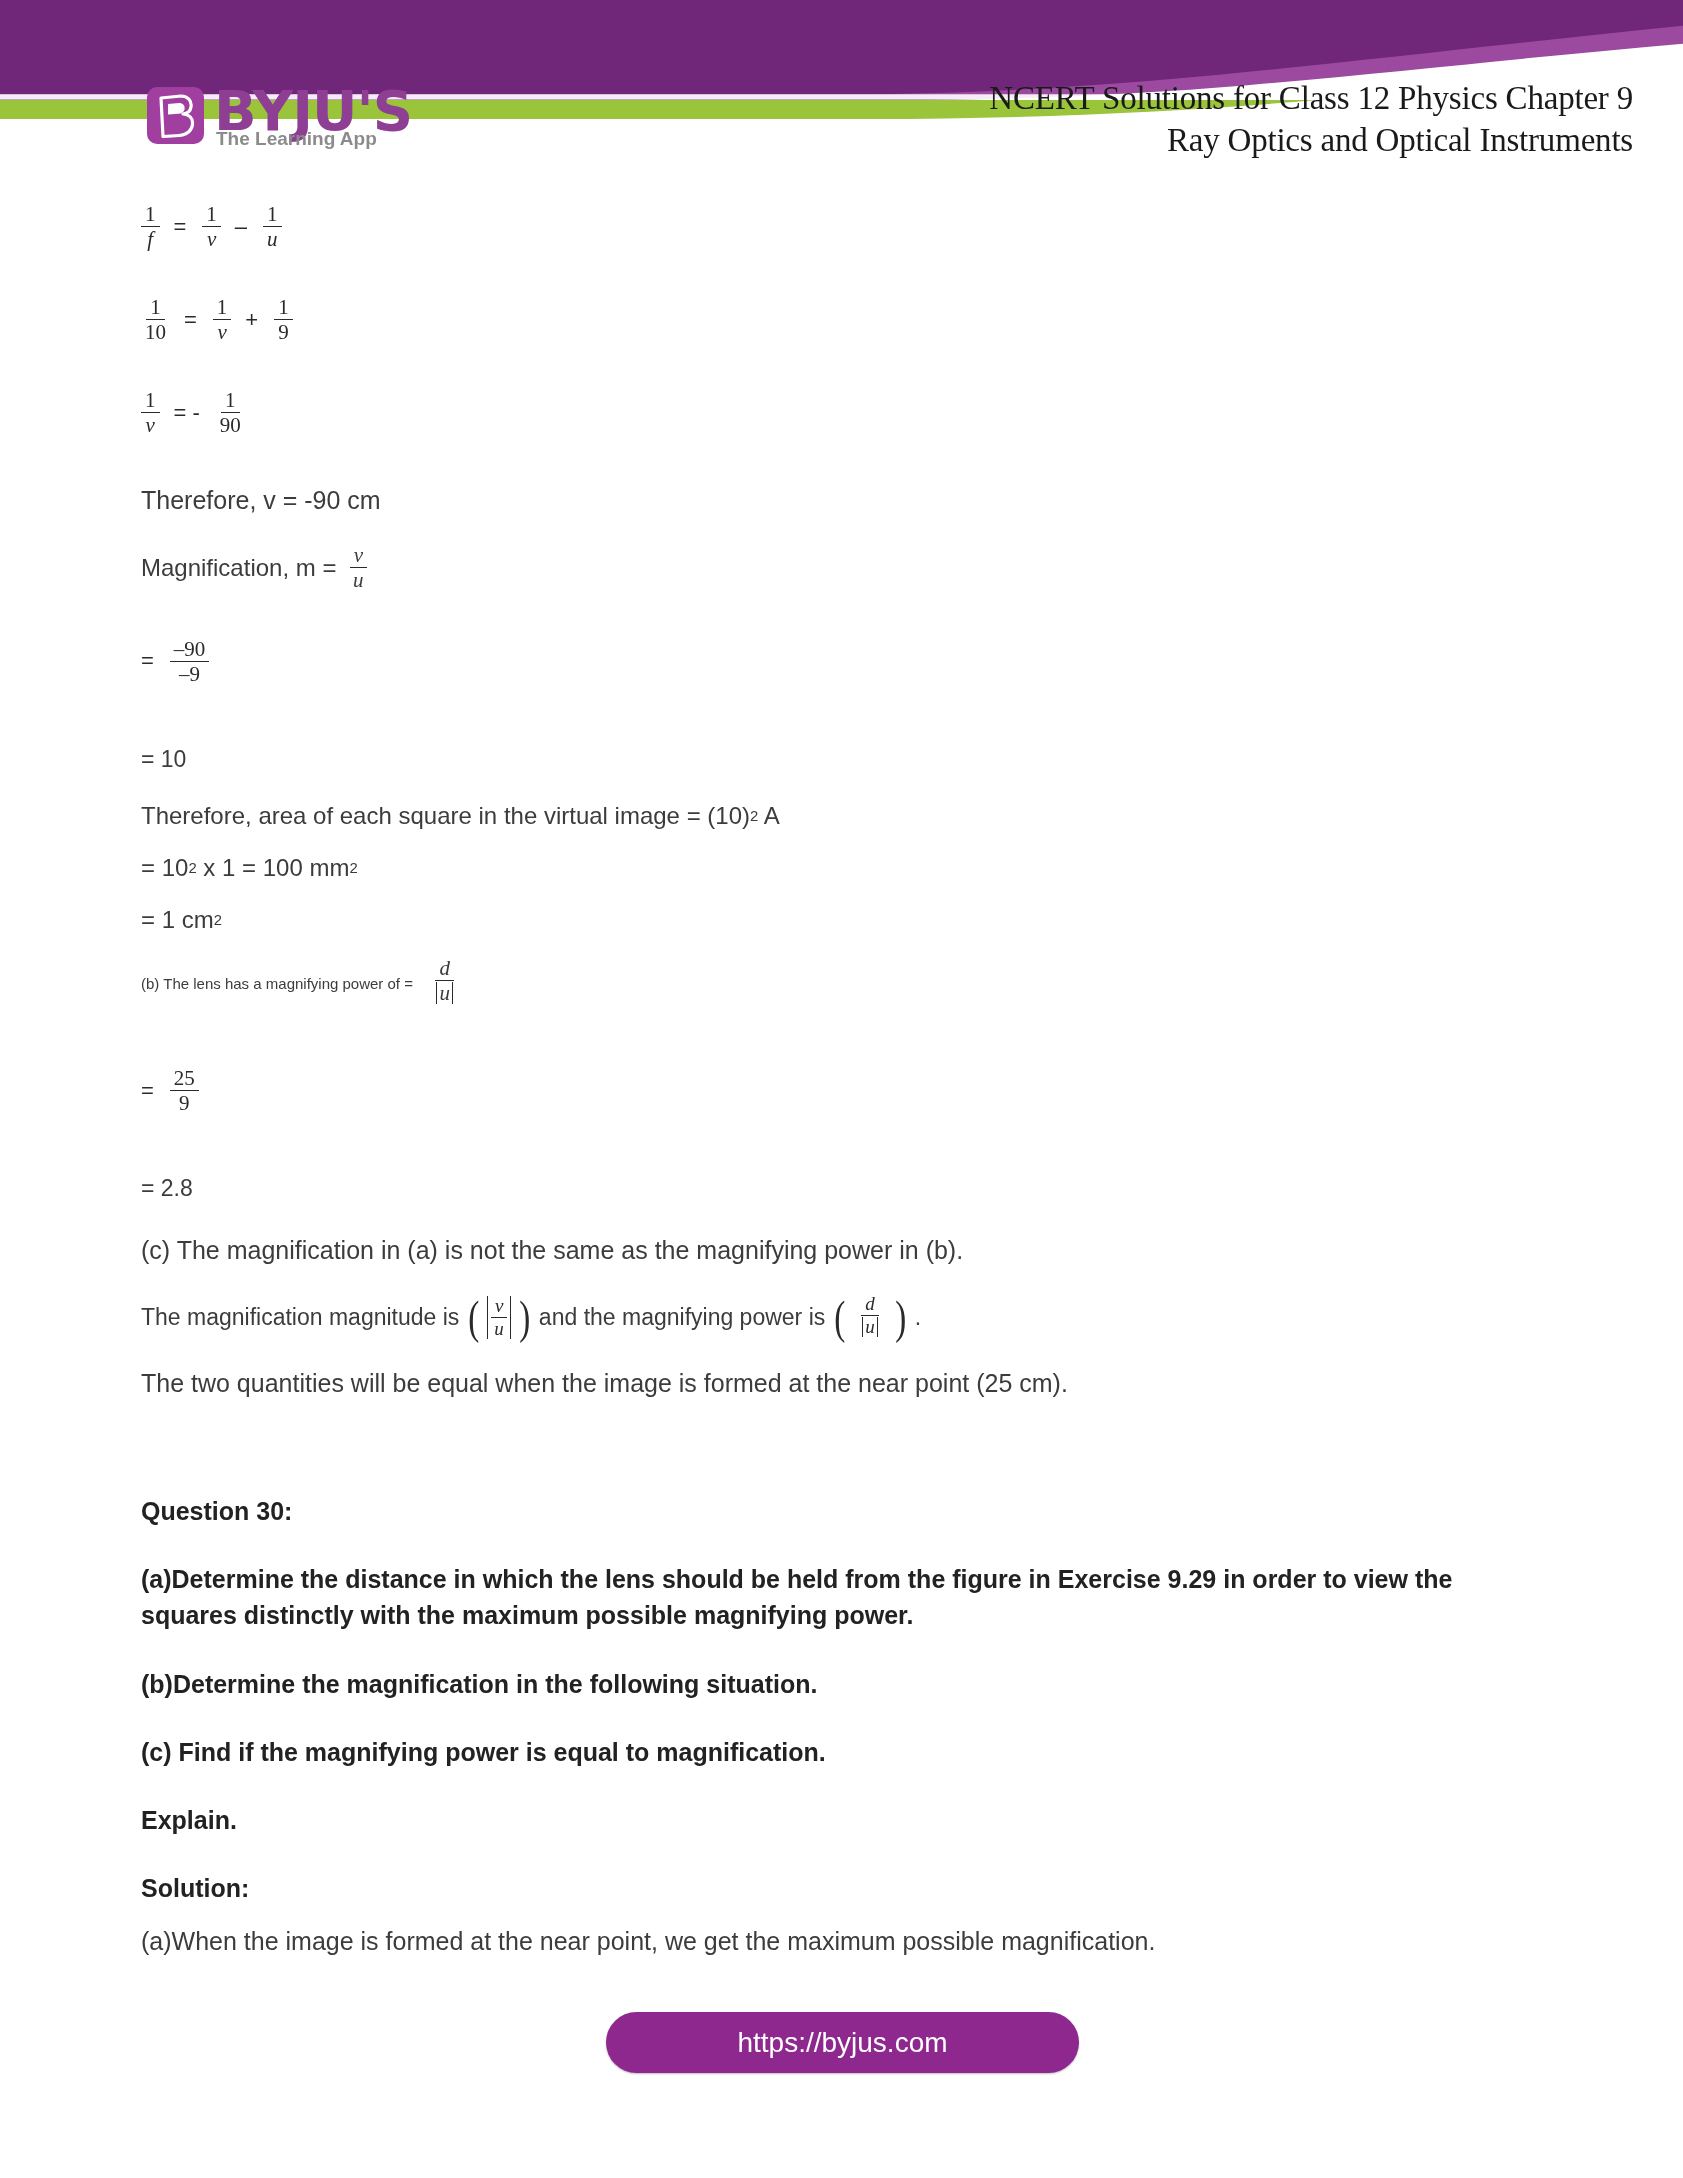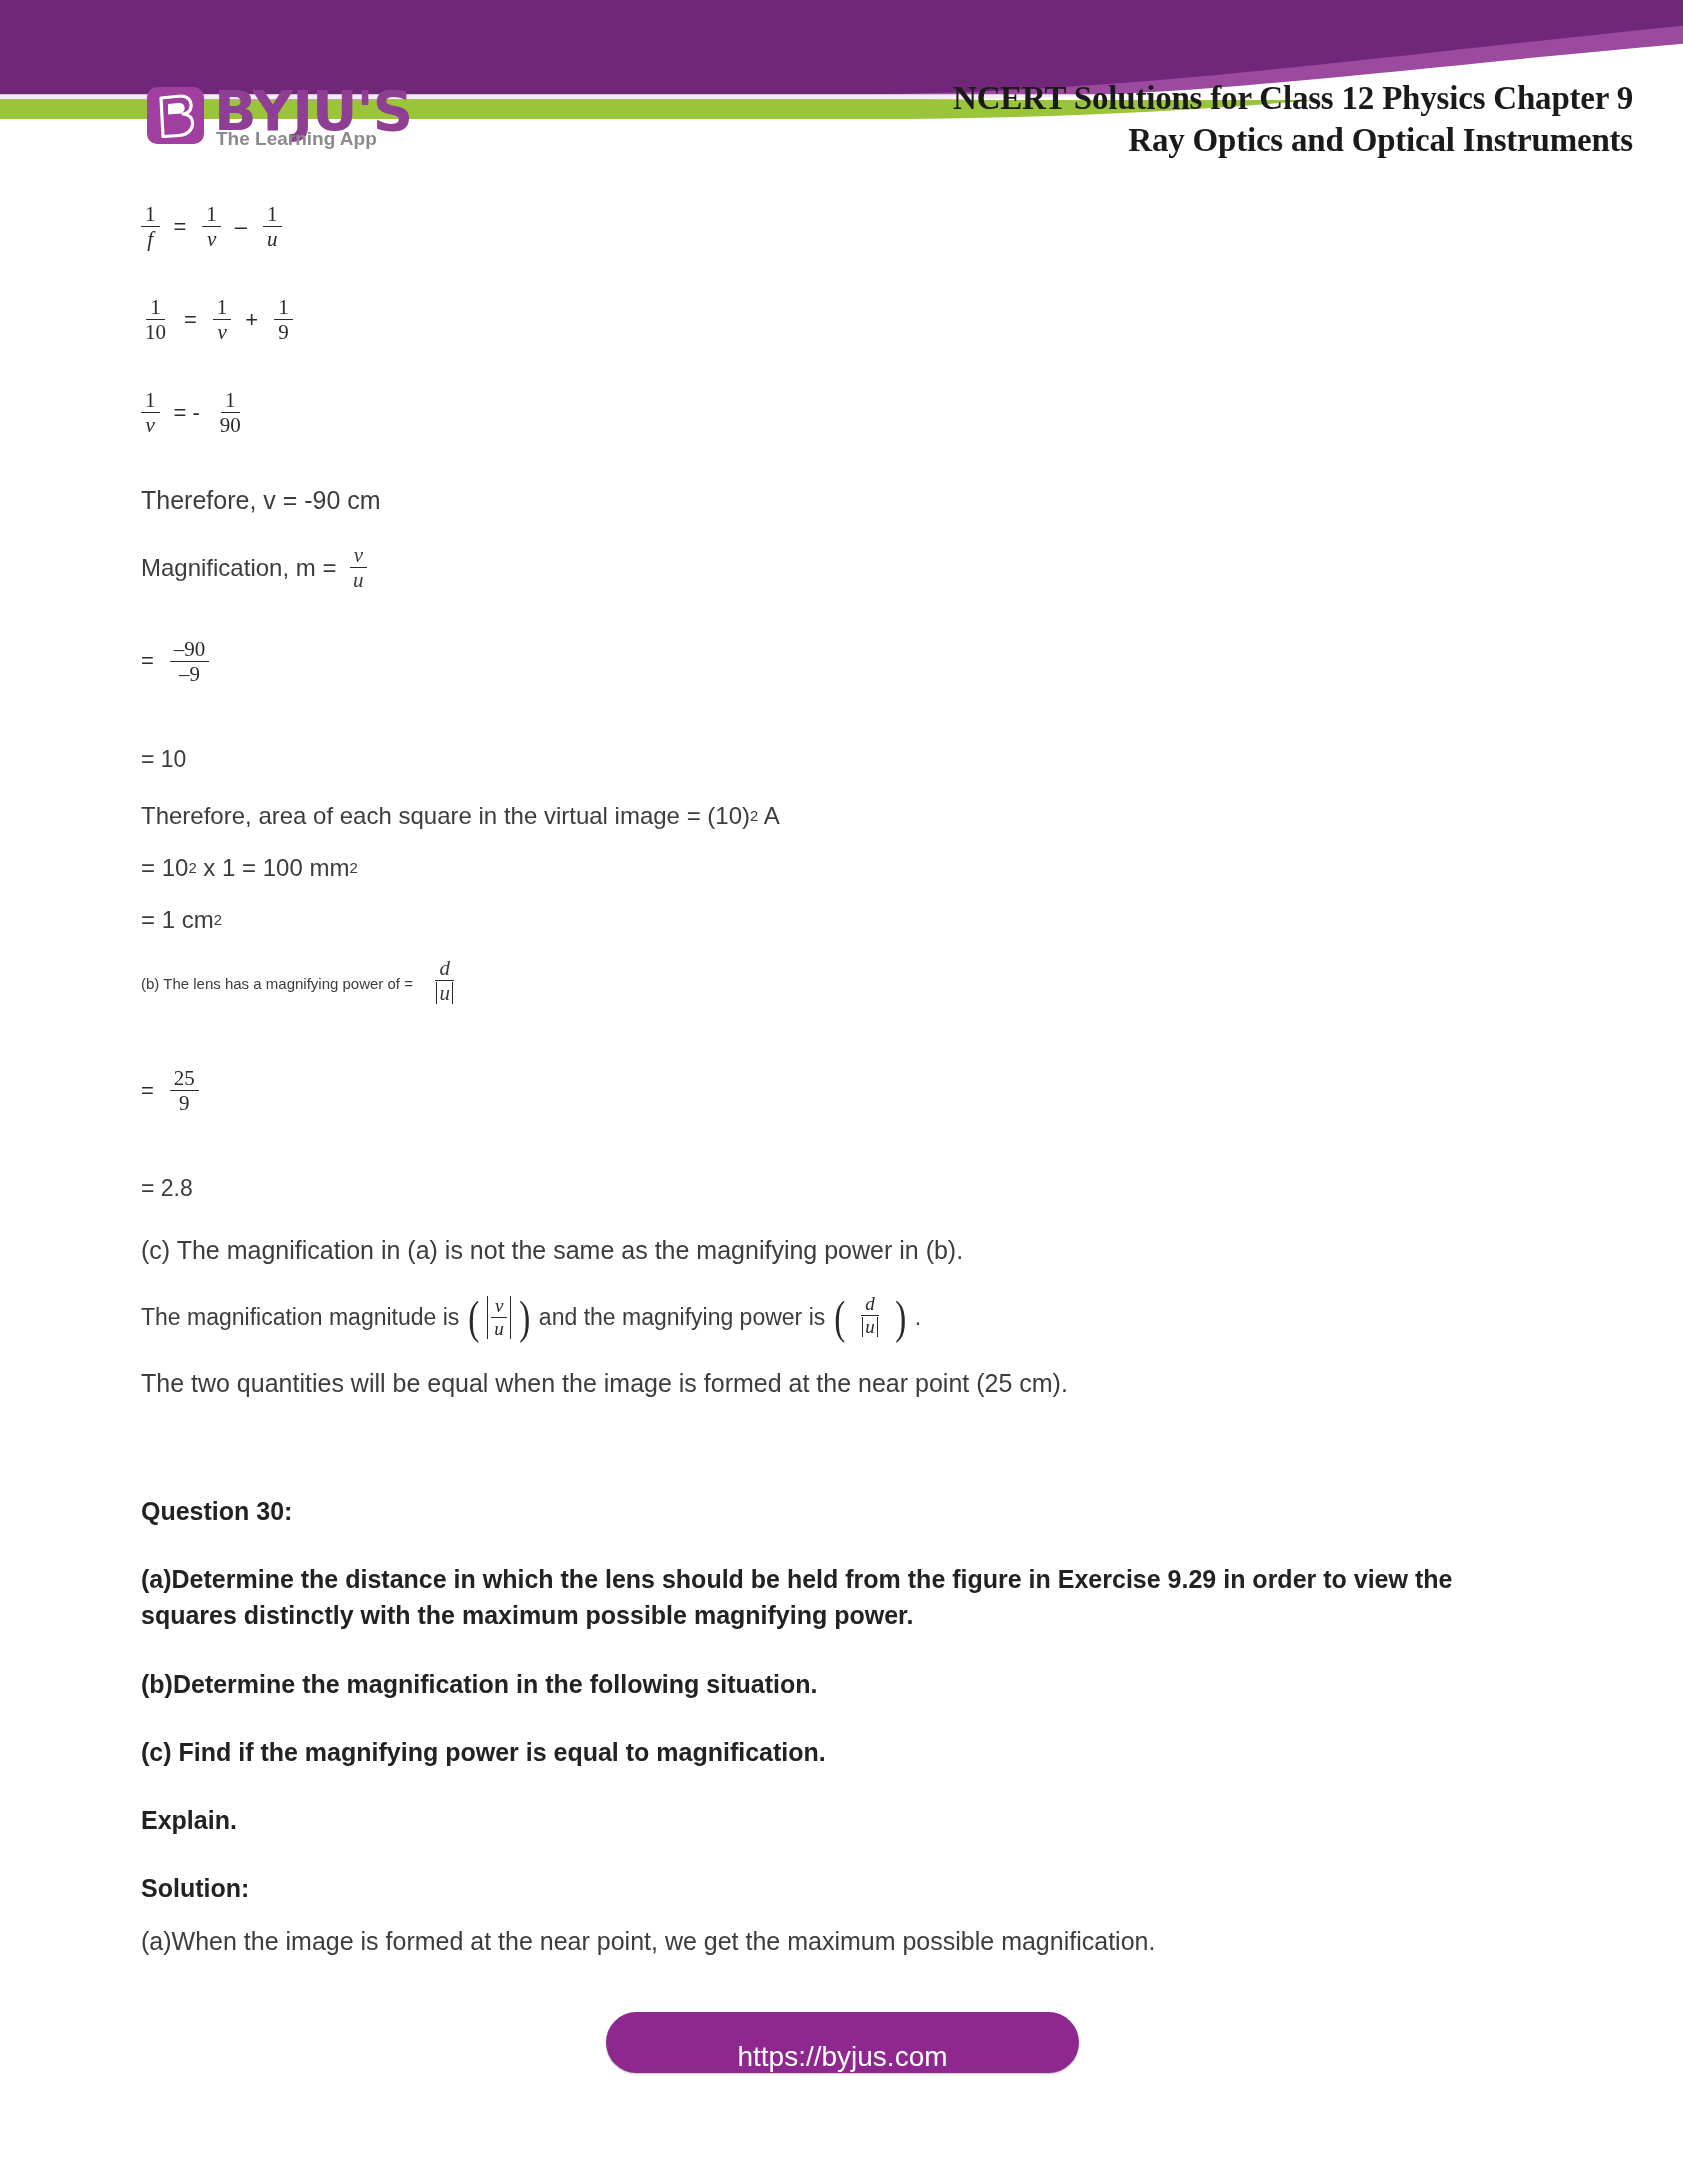--- a/index.html
+++ b/index.html
@@ -74,21 +74,21 @@
   }
 
   
   .page-title {
     position: absolute;
     left: 772px;
     top: 77px;
     width: 861px;
     text-align: right;
     font-family: "Liberation Serif", serif;
-    font-weight: bold;
+    font-weight: normal;
     font-size: 33px;
     line-height: 1.28;
     color: #1a1a1a;
     letter-spacing: -0.2px;
   }
   .page-title .ln { display: block; }
 
   
   .content {
     position: absolute;
@@ -206,21 +206,21 @@
   
   .footer-btn {
     position: absolute;
     left: 606px;
     top: 2012px;
     width: 473px;
     height: 61px;
     background: #8e288e;
     border-radius: 31px;
     display: flex;
-    align-items: flex-end;
+    align-items: center;
     justify-content: center;
     box-shadow: 0 1px 2px rgba(0,0,0,0.25);
   }
   .footer-btn span {
     color: #ffffff;
     font-size: 28px;
     font-family: "Liberation Sans", sans-serif;
   }
 </style>
 </head>

